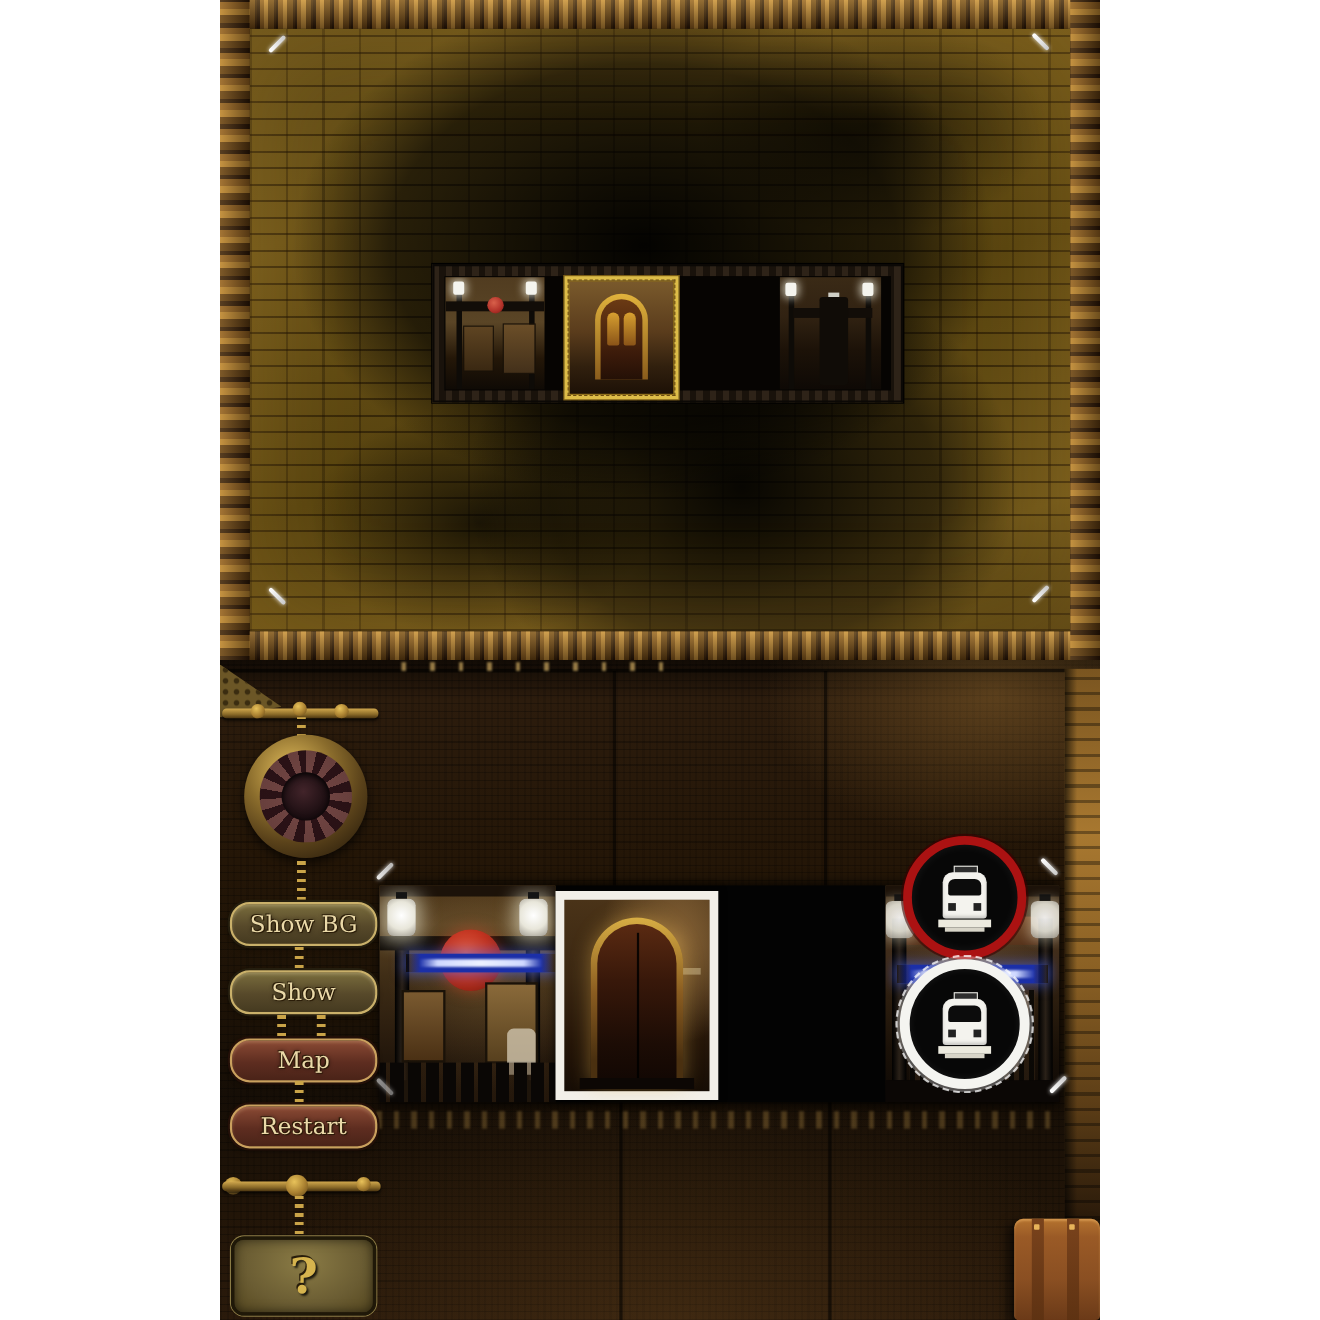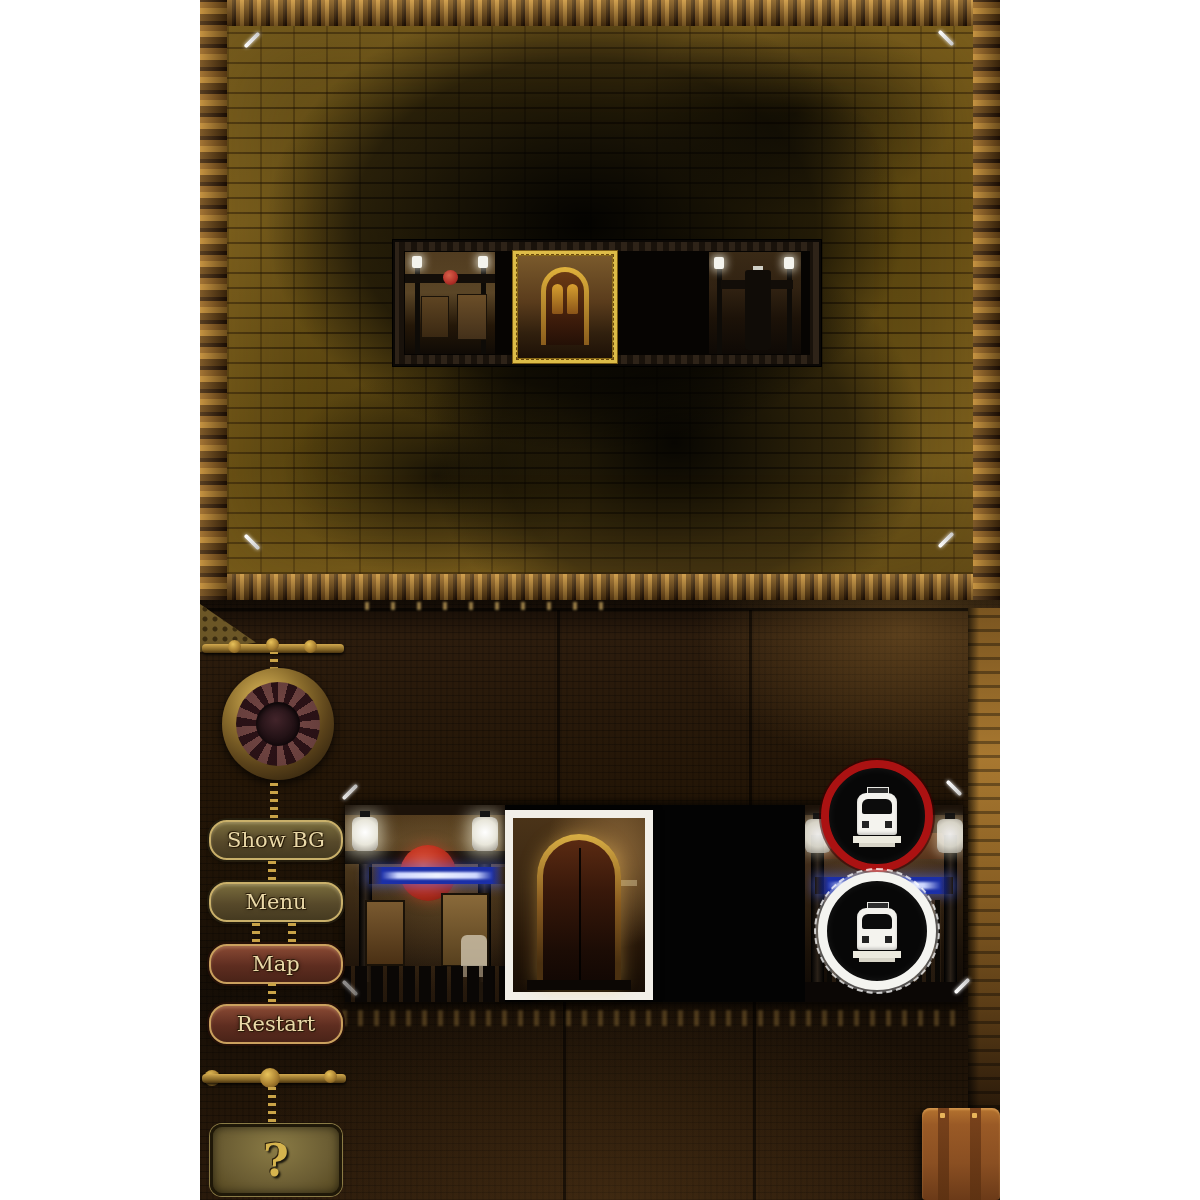--- a/index.html
+++ b/index.html
@@ -339,21 +339,21 @@
         <div class="med-core"></div>
       </div>
       <div class="chain" style="left:70px;top:182px;height:36px;"></div>
 
       <div class="btn btn-olive" style="top:220px;">
         <span>Show BG</span>
       </div>
       <div class="chain" style="left:68px;top:258px;height:22px;"></div>
 
       <div class="btn btn-olive" style="top:282px;">
-        <span>Menu</span>
+        <span>Show</span>
       </div>
       <div class="chain" style="left:52px;top:320px;height:22px;"></div>
       <div class="chain" style="left:88px;top:320px;height:22px;"></div>
 
       <div class="btn btn-red" style="top:344px;">
         <span>Map</span>
       </div>
       <div class="chain" style="left:68px;top:382px;height:20px;"></div>
 
       <div class="btn btn-red" style="top:404px;">

